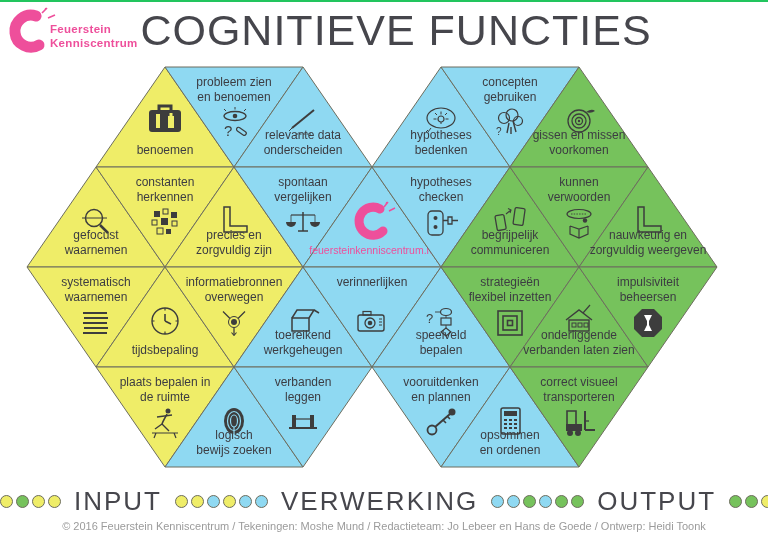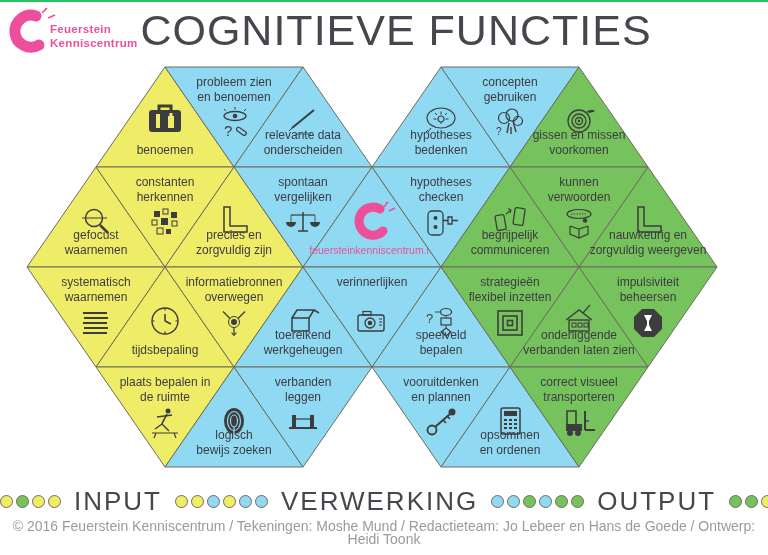--- a/index.html
+++ b/index.html
@@ -9,21 +9,21 @@
   .brand{position:absolute;top:5px;left:6px}
   .brand-text{fill:#ee4f9b;font-size:11.5px;font-weight:bold;letter-spacing:.3px}
   .diagram{position:absolute;top:0;left:0}
   .tri{stroke:#6d6d5e;stroke-width:1;stroke-linejoin:round}
   .tri-label{fill:#3c3c42;font-size:12px;text-anchor:middle;font-family:"Liberation Sans",sans-serif}
   .logo-label{fill:#ee4f9b;font-size:10.5px}
   .legend{position:absolute;top:484px;left:0;width:768px;display:flex;align-items:center;justify-content:space-between;gap:13px}
   .legend-label{font-size:26px;letter-spacing:2px;color:#46464c;white-space:nowrap}
   .dots{display:flex;gap:3px}
   .dot{width:13px;height:13px;border-radius:50%;border:1px solid #6d6d5e;box-sizing:border-box}
-  .footer{position:absolute;top:518px;left:0;right:0;text-align:center;font-size:14px;line-height:13px;color:#9b9b9b}
+  .footer{position:absolute;top:518px;left:0;right:0;text-align:center;font-size:11px;line-height:13px;color:#9b9b9b}
 </style>
 </head>
 <body>
 
 <div class="poster">
 
   <svg class="brand" width="160" height="54" viewBox="0 0 160 54">
     <path d="M30,9 A16,16 0 1 0 33,38" fill="none" stroke="#ee4f9b" stroke-width="11" stroke-linecap="round"></path>
     <path d="M36,6 l5,-5 M42,11 l7,-3 M39,3 l1,-2" stroke="#ee4f9b" stroke-width="1.6" fill="none"></path>
     <text x="44" y="26" class="brand-text">Feuerstein</text>

